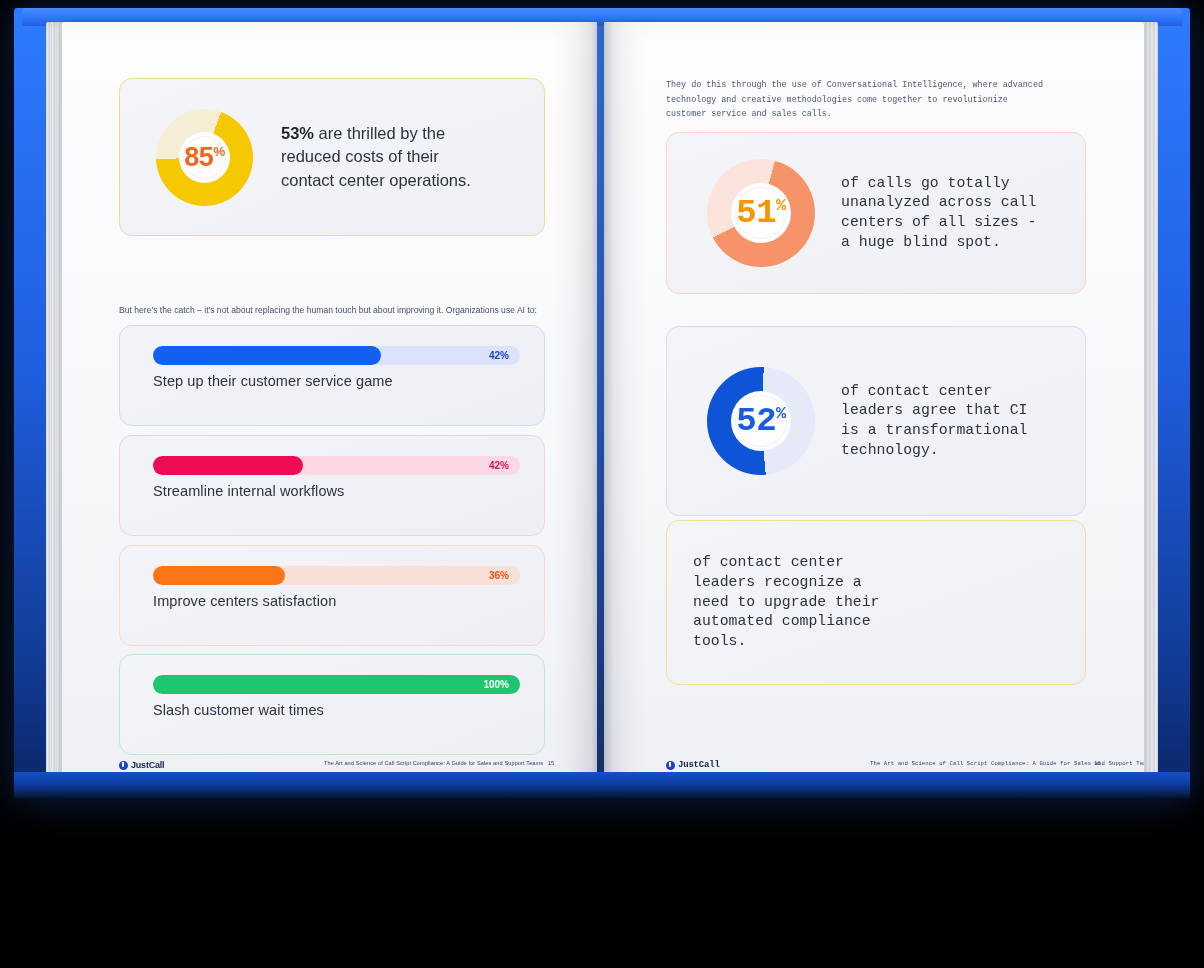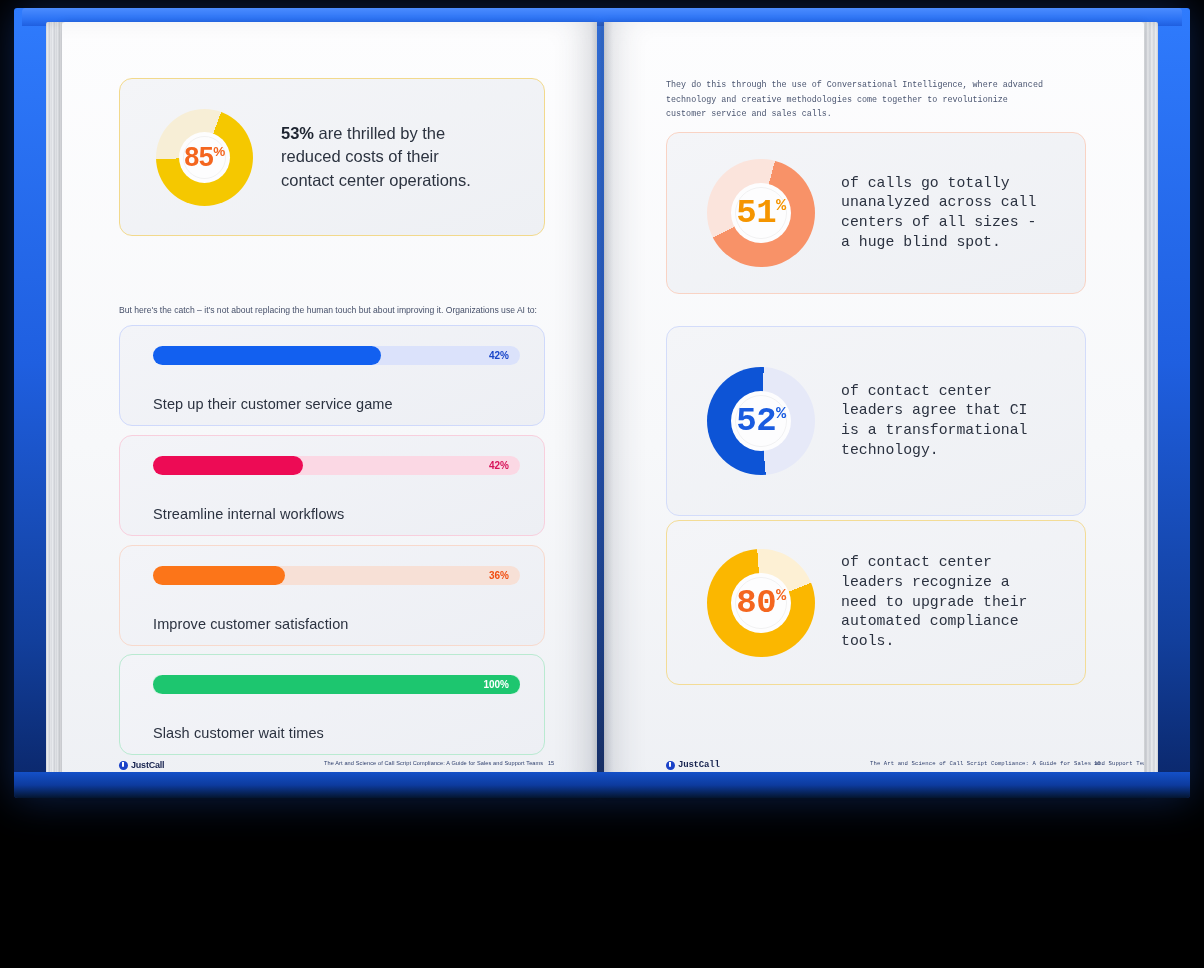--- a/index.html
+++ b/index.html
@@ -225,21 +225,21 @@
     border-radius: 10px;
   }
   .bar-pct {
     position: absolute;
     right: 11px;
     font-size: 10px;
     font-weight: 700;
     z-index: 2;
   }
   .bar-label {
-    margin-top: 31px;
+    margin-top: 8px;
     font-size: 14.5px;
     color: #2b3240;
     letter-spacing: 0.1px;
   }
 
   
   .intro-copy {
     position: absolute;
     left: 62px;
     top: 56px;
@@ -367,25 +367,25 @@
           <span class="bar-pct" style="color: rgb(215, 20, 90);">42%</span>
         </div>
         <div class="bar-label">Streamline internal workflows</div>
       </div>
 
       <div class="bar-card c3" style="border-color: rgb(248, 217, 204);">
         <div class="bar-track" style="background: rgb(247, 224, 214);">
           <div class="bar-fill" style="width: 36%; background: rgb(252, 117, 25);"></div>
           <span class="bar-pct" style="color: rgb(240, 78, 18);">36%</span>
         </div>
-        <div class="bar-label">Improve customer satisfaction</div>
+        <div class="bar-label">Improve centers satisfaction</div>
       </div>
 
       <div class="bar-card c4" style="border-color: rgb(185, 234, 209);">
-        <div class="bar-track" style="background: rgb(201, 240, 221); border-radius: 7px;">
+        <div class="bar-track" style="background: rgb(201, 240, 221);">
           <div class="bar-fill" style="width: 100%; background: rgb(29, 198, 111);"></div>
           <span class="bar-pct" style="color: rgb(255, 255, 255);">100%</span>
         </div>
         <div class="bar-label">Slash customer wait times</div>
       </div>
 
       <div class="footer left">
         <div class="logo">
           <span class="logo-mark"></span>
           <span class="logo-text">JustCall</span>
@@ -414,25 +414,20 @@
       <div class="stat-card s2" style="border-color: rgb(211, 220, 250);">
         <div class="donut stat-donut" style="background: conic-gradient(from 175deg, rgb(13, 84, 214) 0deg, rgb(13, 84, 214) 188deg, rgb(230, 233, 248) 188deg, rgb(230, 233, 248) 360deg);">
           <div class="donut-hole">
             <span class="donut-value" style="color: rgb(26, 92, 224);"><span>52</span><span class="pct">%</span></span>
           </div>
         </div>
         <div class="stat-text">of contact center leaders agree that CI is a transformational technology.</div>
       </div>
 
       <div class="stat-card s3" style="border-color: rgb(243, 220, 150);">
-        <div class="donut stat-donut" style="background: conic-gradient(from 68deg, rgb(251, 183, 0) 0deg, rgb(251, 183, 0) 288deg, rgb(253, 240, 212) 288deg, rgb(253, 240, 212) 360deg);">
-          <div class="donut-hole">
-            <span class="donut-value" style="color: rgb(244, 102, 31);"><span>80</span><span class="pct">%</span></span>
-          </div>
-        </div>
         <div class="stat-text">of contact center leaders recognize a need to upgrade their automated compliance tools.</div>
       </div>
 
       <div class="footer right">
         <div class="logo">
           <span class="logo-mark"></span>
           <span class="logo-text">JustCall</span>
         </div>
         <div class="footer-title">The Art and Science of Call Script Compliance: A Guide for Sales and Support Teams</div>
         <div class="footer-page">16</div>

